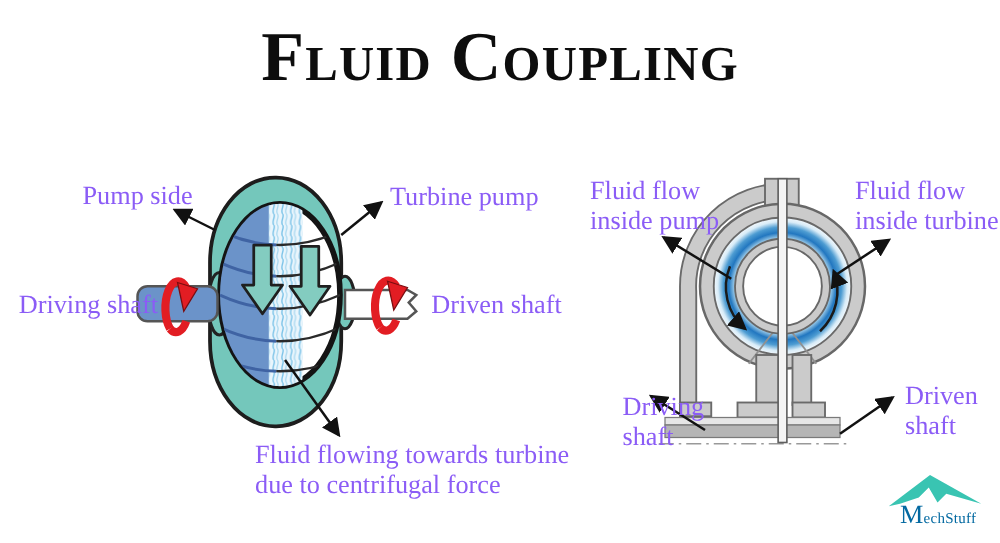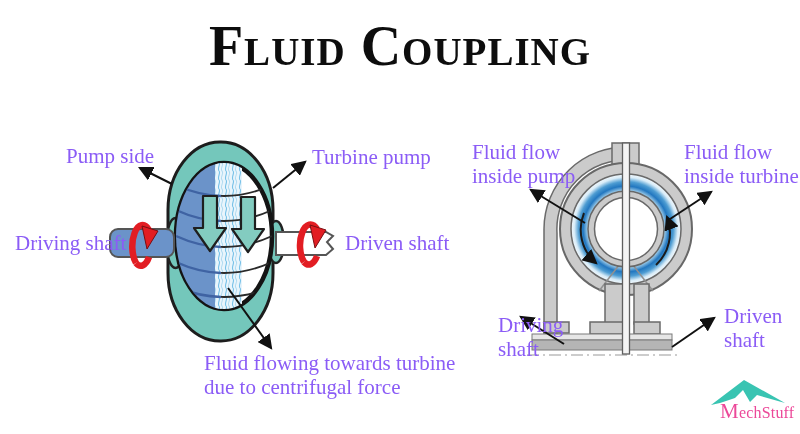--- a/index.html
+++ b/index.html
@@ -15,21 +15,21 @@
   .lbl {
     position:absolute; font-size:21px; line-height:1.12; color:#8b5cf6;
     white-space:pre-line;
   }
   svg.diagram { position:absolute; top:100px; }
   #left-svg  { left:0;   width:440px; height:334px; }
   #right-svg { left:440px; width:360px; height:334px; }
   .logo { position:absolute; left:705px; top:379px; width:92px; }
   .logo svg { display:block; margin-left:6px; }
   .logo-text {
-    font-size:16px; color:#ec4899; margin-top:-8px; margin-left:15px;
+    font-size:12px; color:#0369a1; margin-top:-8px; margin-left:15px;
     font-family:"Liberation Serif", serif; letter-spacing:0.2px;
   }
   .logo-text::first-letter { font-size:21px; }
 </style>
 </head>
 <body>
 
 <div class="stage">
 
   <div class="title">Fluid Coupling</div>

